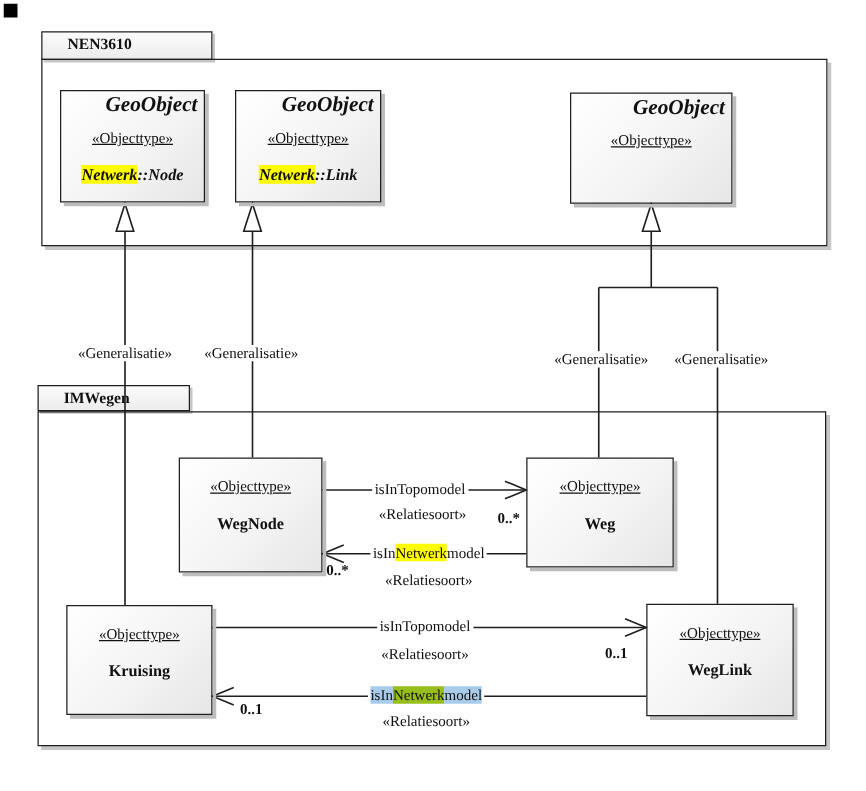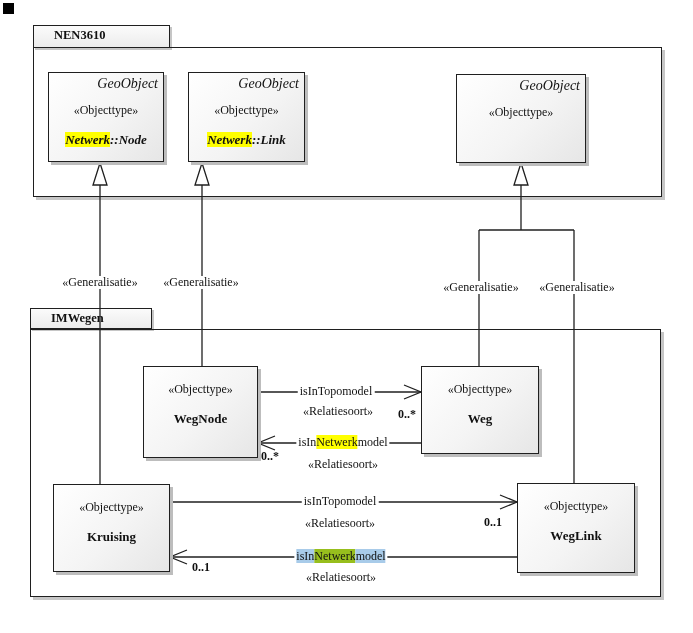--- a/index.html
+++ b/index.html
@@ -20,22 +20,22 @@
     box-shadow:3px 3px 0 #c6c6c6;
   }
   svg.lines{position:absolute;left:0;top:0;z-index:2;}
   .cls{
     position:absolute;z-index:3;box-sizing:border-box;
     border:1.4px solid #1f1f1f;
     background:linear-gradient(135deg,#ffffff 0%,#f4f4f4 55%,#e6e6e6 100%);
     box-shadow:3px 3px 0 #bdbdbd;
     text-align:center;font-size:12px;line-height:14px;
   }
-  .cls .geo{text-align:right;font-style:italic;padding:4px 5px 0 0;font-size:14px;}
-  .cls .st{margin-top:12px;}
+  .cls .geo{text-align:right;font-style:italic;padding:4px 5px 0 0;font-size:17px;font-weight:bold;}
+  .cls .st{margin-top:12px;text-decoration:underline;}
   .cls.mid .st{margin-top:15px;}
   .cls .nm{font-weight:bold;font-size:13px;margin-top:16px;}
   .cls .nm.it{font-style:italic;}
   .lbl{
     position:absolute;z-index:4;font-size:12px;line-height:13px;white-space:nowrap;
     background:#ffffff;padding:0 2px;
   }
   .cx{transform:translateX(-50%);}
   .mult{position:absolute;z-index:4;font-size:12px;font-weight:bold;line-height:13px;white-space:nowrap;}
   .hl-y{background:#ffff00;}

